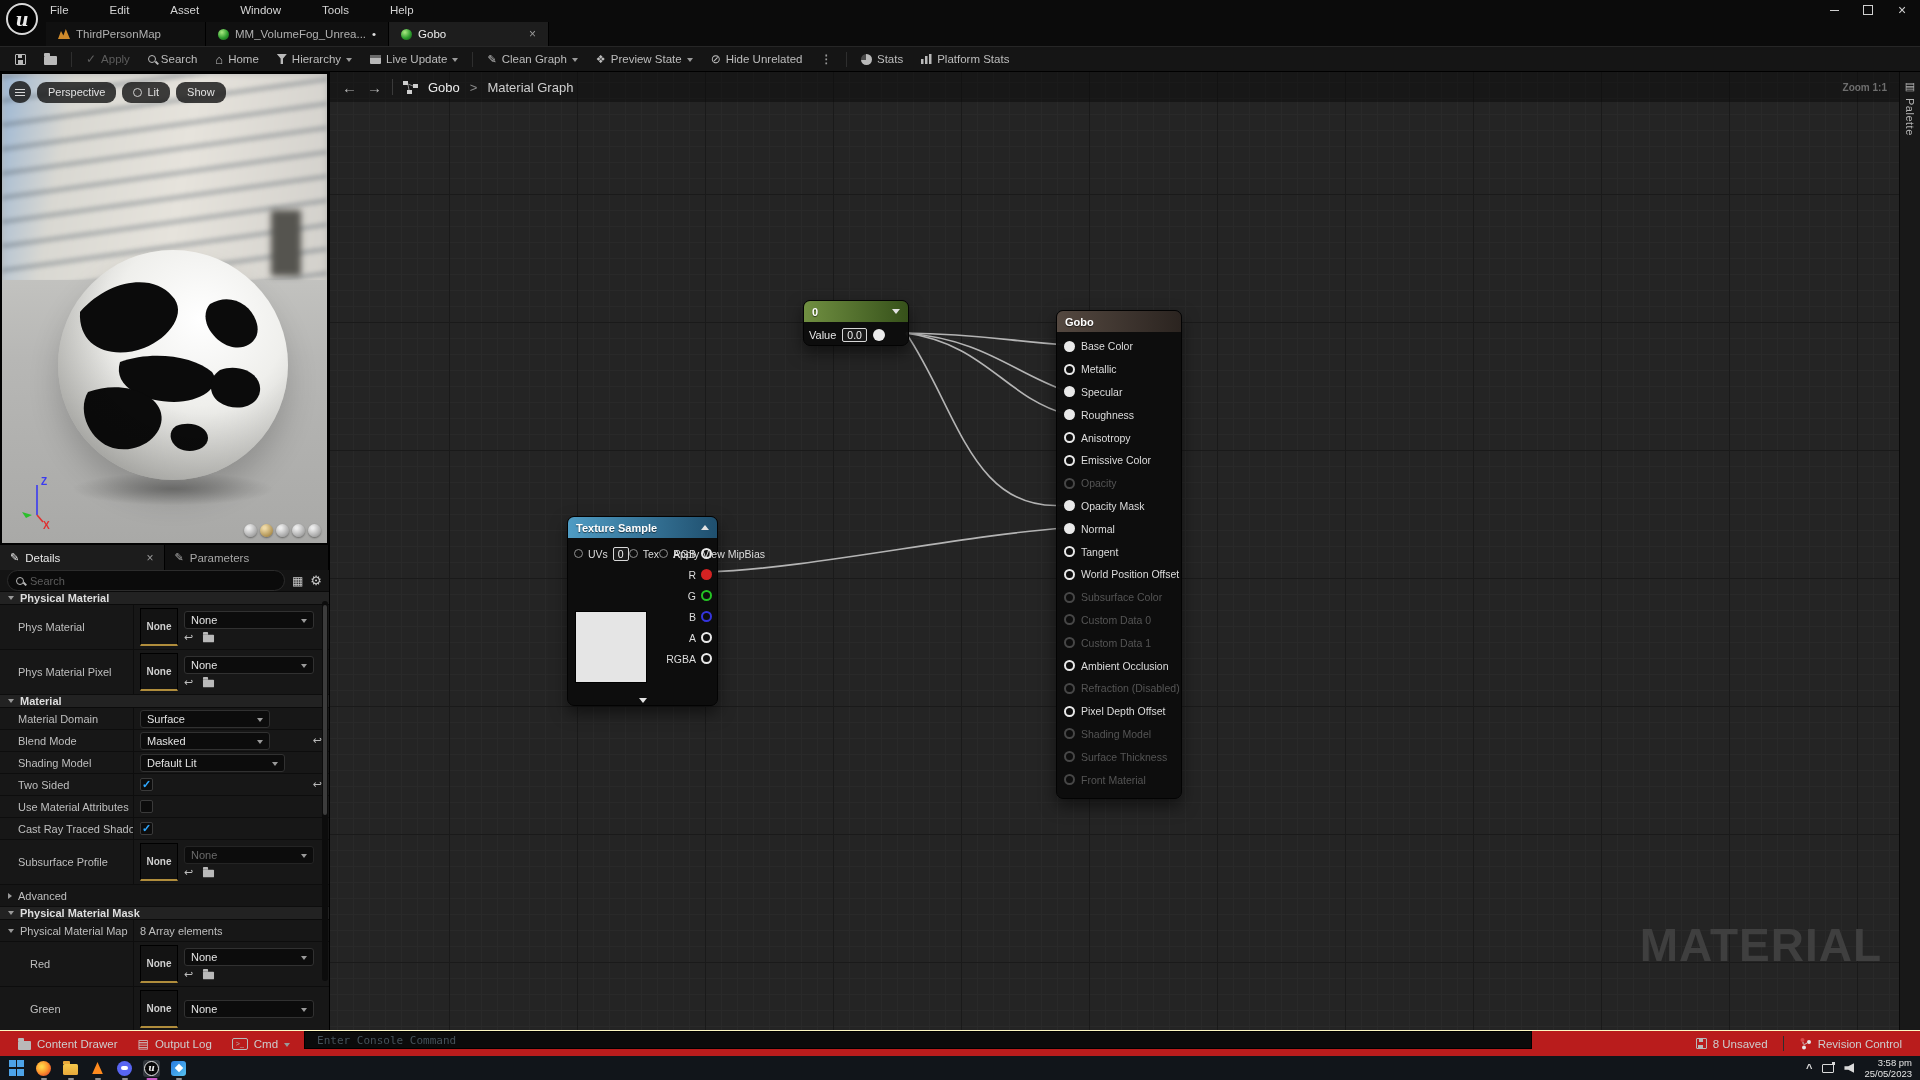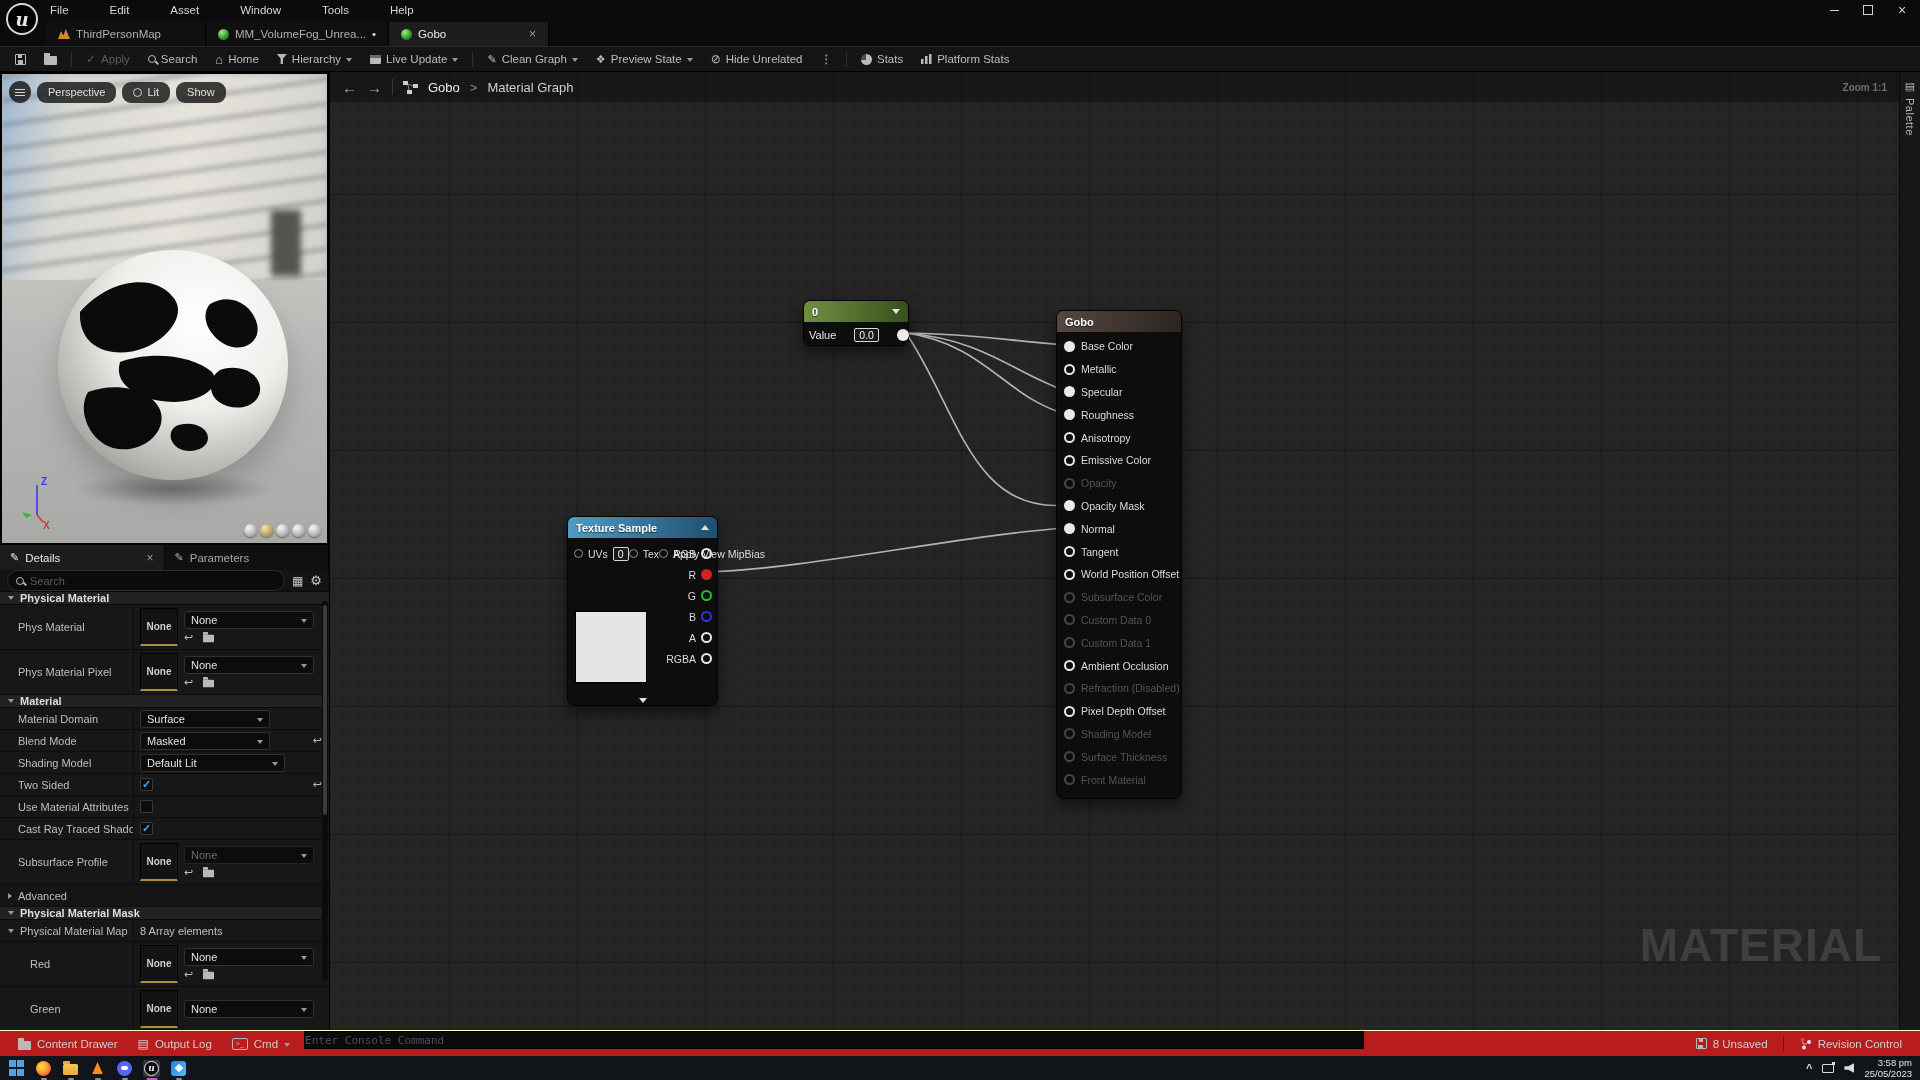--- a/index.html
+++ b/index.html
@@ -165,43 +165,43 @@
   .nh-brown { background:linear-gradient(to right,#544840,#2b2420); }
   .tri-up-w { width:0; height:0; border-left:4px solid transparent; border-right:4px solid transparent; border-bottom:5px solid #e2e2e2; }
   .tri-dn-w { width:0; height:0; border-left:4px solid transparent; border-right:4px solid transparent; border-top:5px solid #e2e2e2; }
   .pin { width:11px; height:11px; border-radius:50%; flex:none; }
   .pin.connected { background:#e9e9e9; }
   .pin.open { border:2px solid #e9e9e9; }
   .pin.disabled { border:2px solid #474747; }
   .pin-s { width:9px; height:9px; border-radius:50%; border:1.5px solid #8f8f8f; flex:none; }
   
   .param-node { left:473px; top:228px; width:106px; height:46px; }
-  .param-body { display:flex; align-items:center; justify-content:flex-start; gap:18px; height:25px; padding:0 5px; color:#e6e6e6; font-size:11px; }
+  .param-body { display:flex; align-items:center; justify-content:flex-start; gap:6px; height:25px; padding:0 5px; color:#e6e6e6; font-size:11px; }
   .vbox { border:1px solid #d8d8d8; border-radius:2px; padding:0 4px; font-size:10.5px; color:#f2f2f2; background:#1a1a1a; }
   .out-pin { width:12px; height:12px; border-radius:50%; background:#ececec; flex:none; }
   
   .tex-node { left:237px; top:444px; width:151px; height:190px; }
   .tex-body { position:relative; height:169px; }
   .tex-in { position:absolute; left:6px; top:5px; display:flex; }
   .tex-in .trow { display:flex; align-items:center; gap:5px; height:21px; color:#dcdcdc; font-size:10.5px; white-space:nowrap; }
   .tex-out { position:absolute; right:5px; top:5px; display:flex; flex-direction:column; align-items:flex-end; }
   .tex-out .trow { display:flex; align-items:center; gap:5px; height:21px; color:#dcdcdc; font-size:10.5px; }
   .tex-thumb { position:absolute; left:7px; top:73px; width:72px; height:72px; border:1px solid #000; }
   .tex-foot { position:absolute; bottom:4px; left:0; right:0; display:flex; justify-content:center; }
   
   .gobo-node { left:726px; top:238px; width:126px; padding-bottom:7px; }
   .gobo-rows { padding-top:3px; }
   .gobo-row { display:flex; align-items:center; gap:6px; height:22.8px; padding-left:7px; color:#dcdcdc; font-size:10.5px; white-space:nowrap; }
   .gobo-row.disabled { color:#555555; }
   
   .statusbar { height:26px; background:#b91c1c; border-top:1px solid #fef9c3; display:flex; align-items:flex-start; padding:0 8px; color:#cdcdcd; }
   .sbtn { display:flex; align-items:center; gap:6px; padding:0 10px; height:100%; white-space:nowrap; }
   .cmd-box { width:16px; height:12px; border:1px solid #b9b9b9; border-radius:2px; font-size:7px; display:flex; align-items:center; justify-content:center; color:#b9b9b9; }
-  .console { width:1060px; height:18px; background:#0b0b0b; border:1px solid #000; margin-left:4px;
-    display:flex; align-items:center; padding:0 0; }
+  .console { width:1228px; height:18px; background:#0b0b0b; border:1px solid #000; margin-left:4px;
+    display:flex; align-items:center; padding:0 12px; }
   .console input { width:100%; background:transparent; border:none; outline:none;
     font-family:"DejaVu Sans Mono", monospace; font-size:11px; color:#9fb3bd; }
   .console input::placeholder { color:#45525a; }
   .sb-right { margin-left:auto; display:flex; align-items:center; height:100%; }
   
   .taskbar { height:24px; background:#11151a; display:flex; align-items:center; padding:0 8px; }
   .tico { width:17px; height:17px; margin-right:10px; position:relative; display:flex; align-items:center; justify-content:center; }
   .tico.running::after { content:""; position:absolute; bottom:-3px; left:50%; transform:translateX(-50%);
     width:6px; height:2px; border-radius:1px; background:#8f8f8f; }
   .tico.active { background:#31363c; border-radius:3px; }

